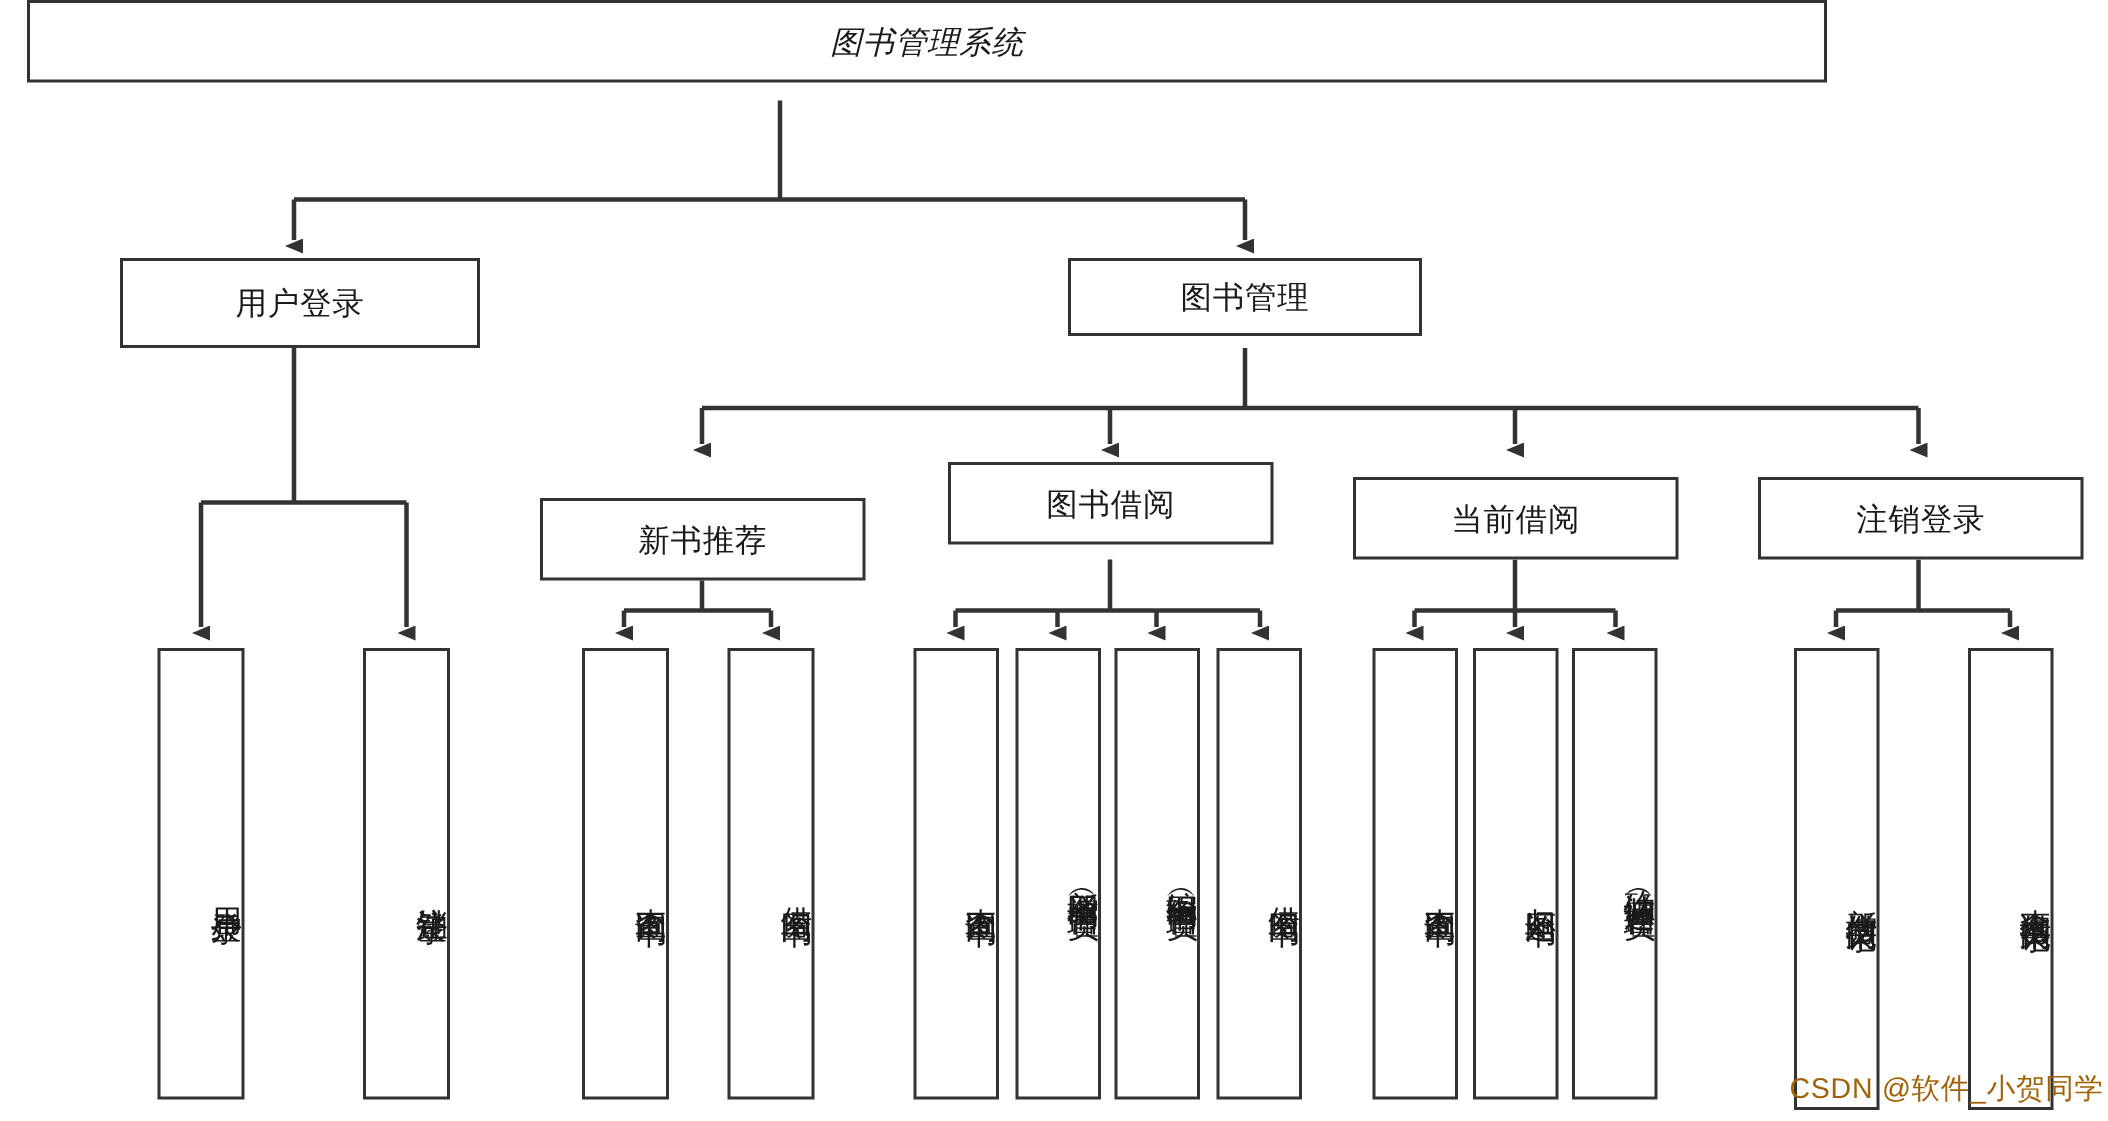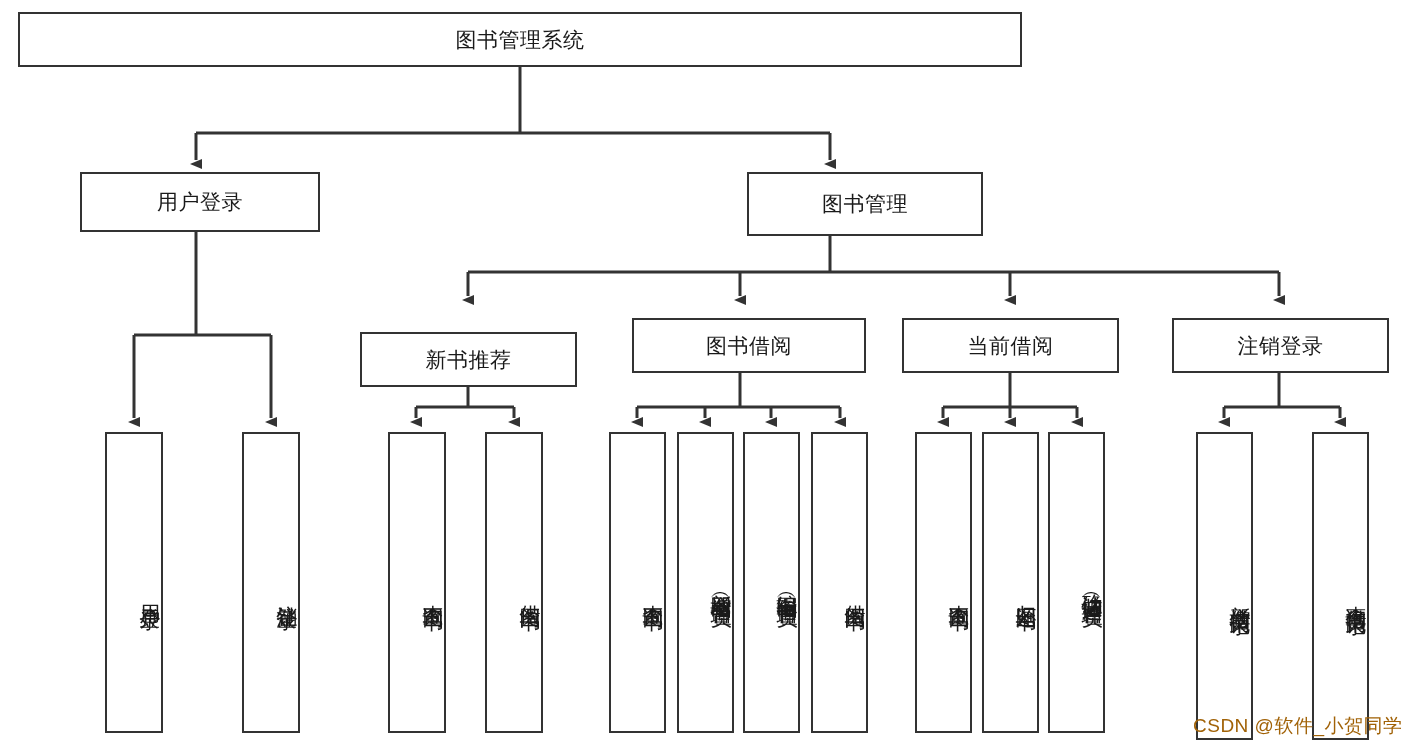--- a/index.html
+++ b/index.html
@@ -110,35 +110,35 @@
       <path d="M1010,407 L1010,418" marker-end="url(#arrow)"></path>
       <path d="M1077,407 L1077,418" marker-end="url(#arrow)"></path>
 
       <path d="M1279,373 L1279,407"></path>
       <path d="M1224,407 L1340,407"></path>
       <path d="M1224,407 L1224,418" marker-end="url(#arrow)"></path>
       <path d="M1340,407 L1340,418" marker-end="url(#arrow)"></path>
     </g>
   </svg>
 
-  <div class="node horiz" style="left:18px; top:12px; width:1004px; height:55px;">
+  <div class="node horiz" style="left:18px; top:0; width:1200px; height:55px;font-style:italic;">
     <span>图书管理系统</span>
   </div>
 
   <div class="node horiz" style="left:80px; top:172px; width:240px; height:60px;">
     <span>用户登录</span>
   </div>
-  <div class="node horiz" style="left:712px; top:172px; width:236px; height:64px;margin-left:35px;">
+  <div class="node horiz" style="left:712px; top:172px; width:236px; height:52px;">
     <span>图书管理</span>
   </div>
 
   <div class="node horiz" style="left:360px; top:332px; width:217px; height:55px;">
     <span>新书推荐</span>
   </div>
-  <div class="node horiz" style="left:632px; top:318px; width:234px; height:55px;">
+  <div class="node horiz" style="left:632px; top:308px; width:217px; height:55px;">
     <span>图书借阅</span>
   </div>
   <div class="node horiz" style="left:902px; top:318px; width:217px; height:55px;">
     <span>当前借阅</span>
   </div>
   <div class="node horiz" style="left:1172px; top:318px; width:217px; height:55px;">
     <span>注销登录</span>
   </div>
 
   <div class="node vert" style="left:105px; top:432px; width:58px; height:301px;">

